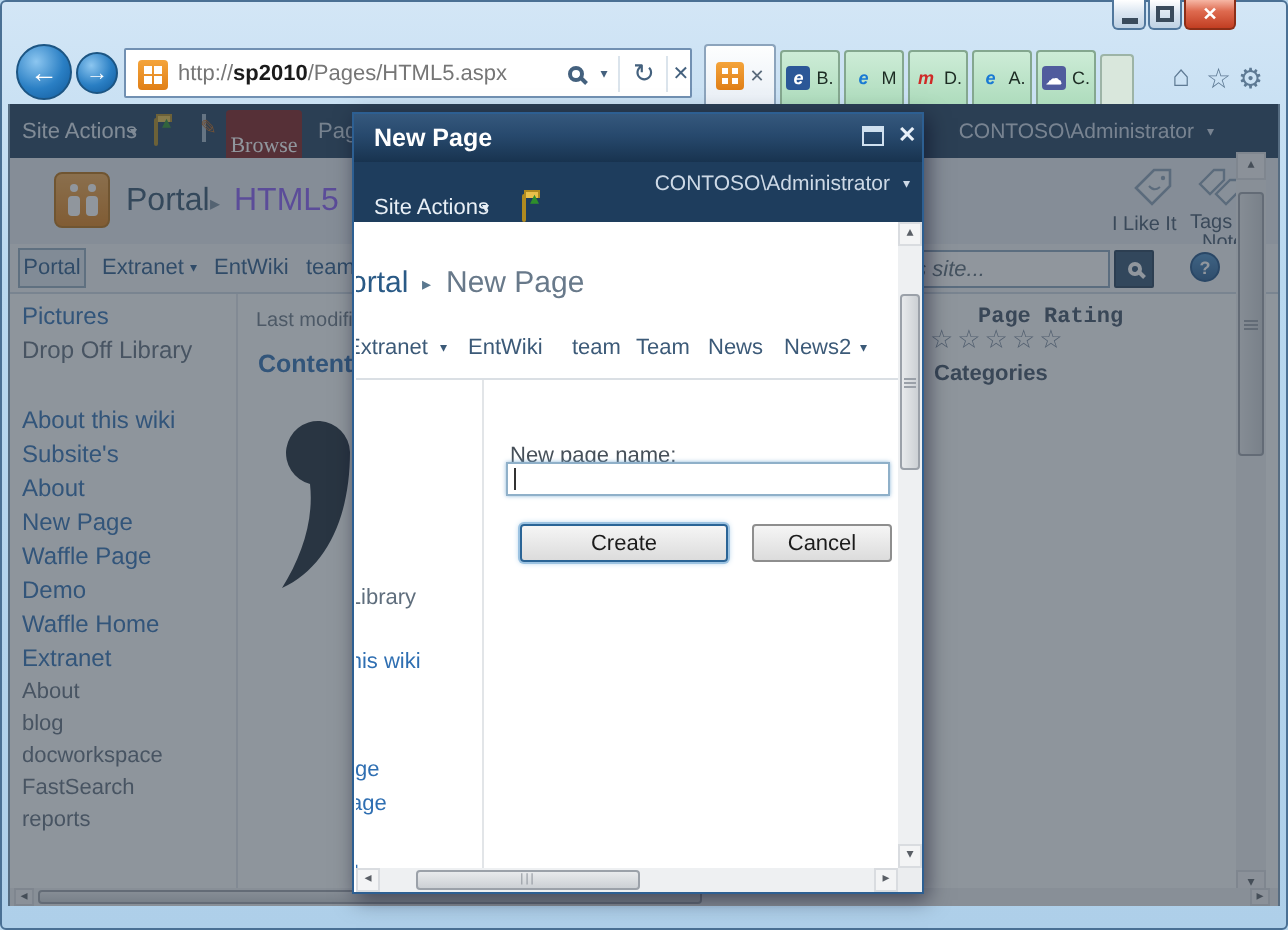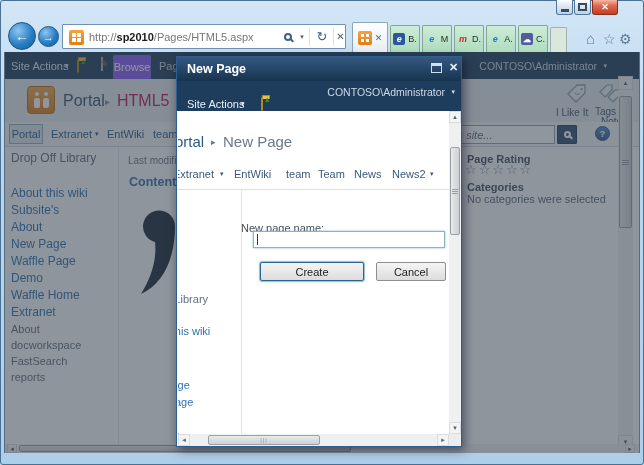--- a/index.html
+++ b/index.html
@@ -38,22 +38,22 @@
   .tab.active { border-color:#8ca4bc; background:linear-gradient(#fdfefe,#e9eff6); }
   .fav { width:12px; height:12px; border-radius:2px; display:flex; align-items:center; justify-content:center;
     font-weight:bold; font-size:9px; font-style:italic; }
   .tablabel { font-size:9px; font-style:normal; color:#1c2b23; }
   .chromeico { position:absolute; color:#5e7a94; cursor:default; }
 
   
   .bg-page { position:absolute; left:4px; top:52px; width:636px; height:401px; background:#fbfcfd;
     overflow:hidden; border-left:1px solid #7fa3c0; border-right:1px solid #7fa3c0; z-index:1; }
   .ribbon { position:absolute; left:0; top:0; width:636px; height:27px; background:#203e5d; color:#dce6f0; }
-  .ribbon-tab { position:absolute; border-radius:2px 2px 0 0; background:#8b5cf6; color:#fff;
-    display:flex; align-items:center; justify-content:center; font-size:11px; }
+  .ribbon-tab { position:absolute; border-radius:2px 2px 0 0; background:#7f1d1d; color:#fff;
+    display:flex; align-items:flex-end; justify-content:center; font-size:11px;font-family:Liberation Serif, serif; }
   .folder { width:15px; height:11px; background:linear-gradient(#f7de8a,#e9b93e); border:1px solid #b08a1f;
     border-radius:1px; position:relative; }
   .folder::before { content:""; position:absolute; top:-3px; left:0; width:6px; height:3px; background:#e9c04a;
     border:1px solid #b08a1f; border-bottom:none; }
   .folder-arrow { position:absolute; left:3px; top:-4px; color:#2e8f2b; font-size:9px; }
   .editico { width:11px; height:13px; background:#f4f7fa; border:1px solid #9fb3c6; position:relative; }
   .editglyph { position:absolute; left:-2px; top:0; color:#b5651d; font-size:10px; }
   .sp-header { position:absolute; left:0; top:27px; width:636px; height:43px; background:#e7ecf2; }
   .sitelogo { position:absolute; width:28px; height:28px; border-radius:4px; border:1px solid #b96f10;
     background:linear-gradient(#f2a94e,#dd7f17); }
@@ -199,21 +199,21 @@
     <span class="abs caret" style="right:34px;top:10px;color:#c9d6e4;">▾</span>
   </div>
 
   <div class="sp-header">
     <span class="sitelogo" style="left:22px;top:7px;">
         <span class="ppl-head"></span>
         <span class="ppl-body"></span>
       </span>
     <span class="abs" style="left:58px;top:13px;font-size:16px;color:#33536e;">Portal</span>
     <span class="abs" style="left:100px;top:17px;font-size:10px;color:#7a8ea0;">▸</span>
-    <span class="abs" style="left:112px;top:13px;font-size:16px;color:#be185d;">HTML5</span>
+    <span class="abs" style="left:112px;top:13px;font-size:16px;color:#8b5cf6;">HTML5</span>
     <span class="abs" style="left:560px;top:4px;"><svg width="24" height="22" viewBox="0 0 24 22">
           <path d="M3 11 L12 2 h8 v8 l-9 9 z" fill="#eef2f6" stroke="#8aa0b5" stroke-width="1.3"></path>
           <circle cx="16.5" cy="6" r="1.1" fill="#8aa0b5"></circle>
           <path d="M9.5 10 q2.5 3 5.5 0.5" stroke="#8aa0b5" stroke-width="1" fill="none"></path>
         </svg></span>
     <span class="abs" style="left:551px;top:28px;font-size:10px;color:#42556a;">I Like It</span>
     <span class="abs" style="left:593px;top:4px;"><svg width="26" height="22" viewBox="0 0 26 22">
           <path d="M2 9 L9 2 h5 v5 l-7 7 z" fill="#eef2f6" stroke="#8aa0b5" stroke-width="1.2"></path>
           <path d="M10 14 L17 7 h5 v5 l-7 7 z" fill="#eef2f6" stroke="#8aa0b5" stroke-width="1.2"></path>
         </svg></span>
@@ -236,43 +236,44 @@
         <span class="mag" style="width:7px;height:7px;"></span>
       </div>
     <div class="helpcircle" style="left:590px;top:4px;">
         <span>?</span>
       </div>
   </div>
 
   <div class="bodyarea">
     <div class="abs" style="left:113px;top:0;width:1px;height:297px;background:#dfe5ea;"></div>
     <div class="snav">
+      <div class="snav-item lnk">Pictures</div>
       <div class="snav-item muted">Drop Off Library</div>
       <div class="snav-item lnk gap">About this wiki</div>
       <div class="snav-item lnk">Subsite's</div>
       <div class="snav-item lnk">About</div>
       <div class="snav-item lnk">New Page</div>
       <div class="snav-item lnk">Waffle Page</div>
       <div class="snav-item lnk">Demo</div>
       <div class="snav-item lnk">Waffle Home</div>
       <div class="snav-item lnk">Extranet</div>
       <div class="snav-item small muted">About</div>
+      <div class="snav-item small muted">blog</div>
       <div class="snav-item small muted">docworkspace</div>
       <div class="snav-item small muted">FastSearch</div>
       <div class="snav-item small muted">reports</div>
     </div>
     <span class="abs" style="left:123px;top:8px;font-size:10px;color:#6a7885;">Last modified a</span>
     <span class="abs" style="left:124px;top:28px;font-size:12.5px;font-weight:bold;color:#2f6fb2;">Content E</span>
     <span class="abs" style="left:134px;top:57px;"><svg width="36" height="92" viewBox="0 0 36 92">
           <path d="M36 22 A16 16 0 1 0 16 38 C18 56 12 74 2 90 C24 80 36 55 36 22 Z" fill="#1c2936"></path>
         </svg></span>
-    <span class="abs" style="left:462px;top:6px;font-weight:bold;color:#3f5064;">Page Rating</span>
+    <span class="abs" style="left:484px;top:6px;font-weight:bold;color:#3f5064;font-family:Liberation Mono, monospace;">Page Rating</span>
     <span class="abs" style="left:460px;top:15px;font-size:13px;letter-spacing:2px;color:#76879a;">☆☆☆☆☆</span>
     <span class="abs" style="left:462px;top:34px;font-weight:bold;color:#3f5064;">Categories</span>
-    <span class="abs" style="left:462px;top:46px;color:#57687a;">No categories were selected</span>
   </div>
 
   <div class="sb-track" style="left:613px;top:24px;width:15px;height:373px;"></div>
   <div class="sb-btn" style="left:613px;top:24px;width:15px;height:14px;line-height:12px;"><span>▴</span></div>
   <div class="sb-thumb" style="left:614px;top:44px;width:13px;height:132px;">
       <span class="gripv"></span>
     </div>
   <div class="sb-btn" style="left:613px;top:383px;width:15px;height:14px;line-height:12px;"><span>▾</span></div>
 
   <div class="sb-track" style="left:0;top:392px;width:636px;height:9px;"></div>
@@ -313,21 +314,21 @@
 
     <div class="abs" style="left:0;top:78px;width:271px;height:1px;background:#dadfe4;"></div>
     <div class="abs" style="left:63px;top:79px;width:1px;height:244px;background:#e2e5e8;"></div>
 
     <span class="dlg-side muted" style="left:-48px;top:182px;">Drop Off Library</span>
     <span class="dlg-side lnk" style="left:-38px;top:214px;">About this wiki</span>
     <span class="dlg-side lnk" style="left:-39px;top:268px;">New Page</span>
     <span class="dlg-side lnk" style="left:-44px;top:285px;">Waffle Page</span>
     <span class="dlg-side lnk" style="left:-40px;top:320px;">Waffle Home</span>
 
-    <span class="abs" style="left:63px;top:111px;color:#464f58;">New page name:</span>
+    <span class="abs" style="left:77px;top:111px;color:#464f58;">New page name:</span>
     <div class="abs" style="left:75px;top:120px;width:192px;height:17px;">
       <input style="width: 192px; height: 17px; border: 1px solid rgb(143, 176, 201); box-shadow: rgba(120, 170, 210, 0.85) 0px 0px 2px; font-size: 11px; padding: 0px 3px; font-family: &quot;Liberation Sans&quot;, sans-serif;" value="">
       <span class="abs" style="left:4px;top:3px;width:1px;height:11px;background:#333;"></span>
     </div>
     <div class="btn" style="left:198px;top:151px;width:70px;height:19px;">
         <span>Cancel</span>
       </div>
     <div class="btn default" style="left:82px;top:151px;width:104px;height:19px;">
         <span>Create</span>
       </div>

